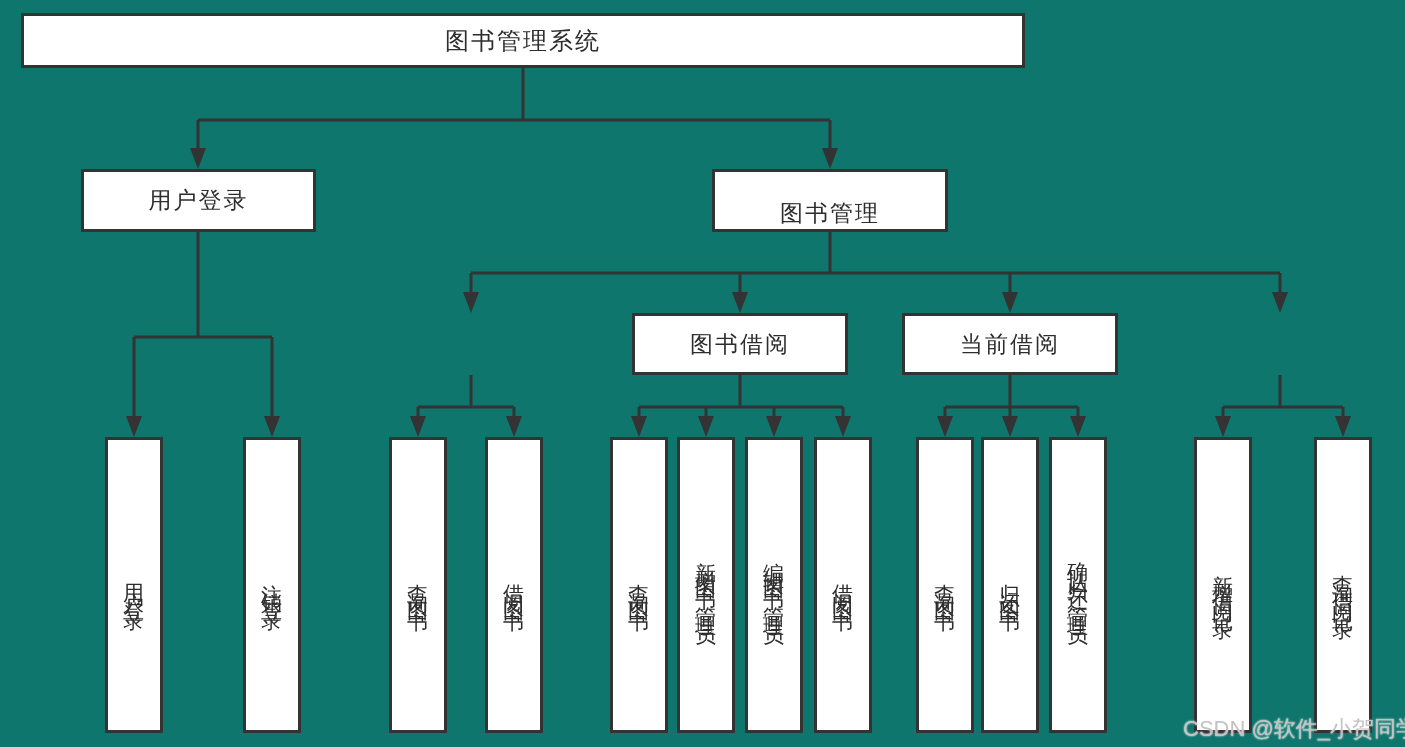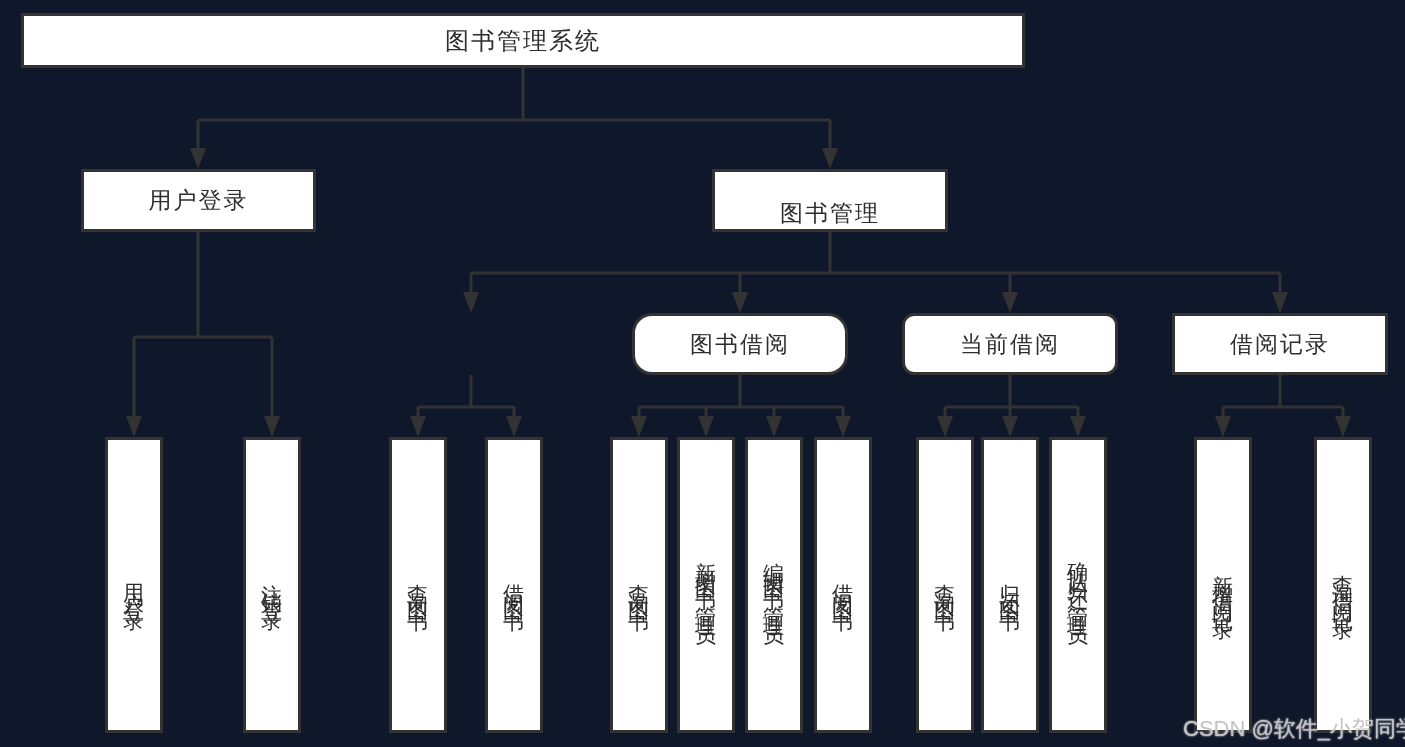--- a/index.html
+++ b/index.html
@@ -1,19 +1,19 @@
 <!DOCTYPE html>
 <html><head>
 <meta charset="utf-8">
 <style>
   html,body{margin:0;padding:0;background:#ffffff;}
   #stage{
     position:relative;
     width:1405px;height:747px;
-    background:#0f172a;
+    background:#0f766e;
     font-family:"Liberation Sans","DejaVu Sans",sans-serif;
     overflow:hidden;
   }
   #wires{position:absolute;left:0;top:0;z-index:0;}
   .node{
     position:absolute;
     box-sizing:border-box;
     background:#ffffff;
     border:3px solid #333333;
     display:flex;align-items:center;justify-content:center;
@@ -89,28 +89,25 @@
     <span>图书管理系统</span>
   </div>
 
   <div class="node h" style="left:81px;top:169px;width:235px;height:63px;">
     <span>用户登录</span>
   </div>
   <div class="node h" style="left:712px;top:169px;width:236px;height:63px;align-items:flex-end;">
     <span>图书管理</span>
   </div>
 
-  <div class="node h" style="left:632px;top:313px;width:216px;height:62px;border-radius:20px;">
+  <div class="node h" style="left:632px;top:313px;width:216px;height:62px;">
     <span>图书借阅</span>
   </div>
-  <div class="node h" style="left:902px;top:313px;width:216px;height:62px;border-radius:12px;">
+  <div class="node h" style="left:902px;top:313px;width:216px;height:62px;">
     <span>当前借阅</span>
-  </div>
-  <div class="node h" style="left:1172px;top:313px;width:216px;height:62px;">
-    <span>借阅记录</span>
   </div>
 
   <div class="node leaf" style="left:105px;top:437px;width:58px;height:296px;">
     <span>用户登录</span>
   </div>
   <div class="node leaf" style="left:243px;top:437px;width:58px;height:296px;">
     <span>注销登录</span>
   </div>
 
   <div class="node leaf" style="left:389px;top:437px;width:58px;height:296px;">

